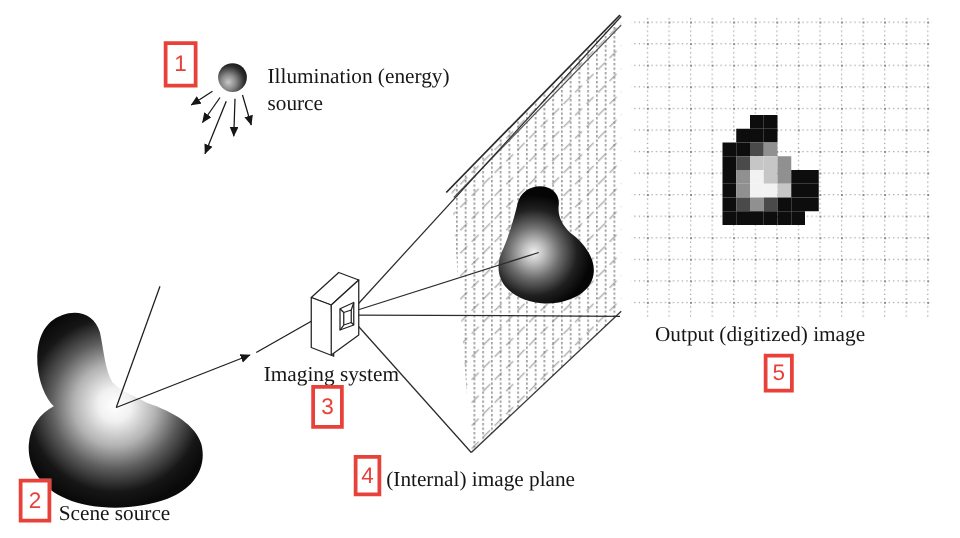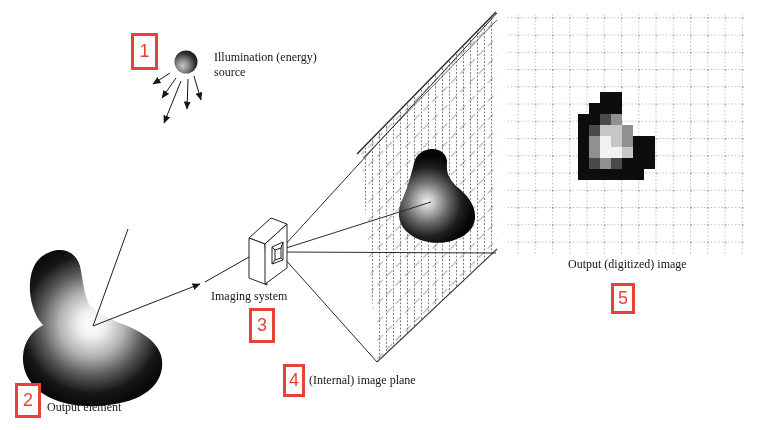--- a/index.html
+++ b/index.html
@@ -1,19 +1,19 @@
 <!DOCTYPE html>
 <html><head>
 <meta charset="utf-8">
 <style>
   html,body{margin:0;padding:0;background:#fff;}
   .stage{position:relative;width:768px;height:430px;background:#ffffff;overflow:hidden;
          font-family:"Liberation Serif",serif;}
   .stage svg{position:absolute;left:0;top:0;}
-  .lbl{position:absolute;color:#161616;font-size:12px;line-height:1.28;white-space:pre-line;}
+  .lbl{position:absolute;color:#161616;font-size:17px;line-height:1.28;white-space:pre-line;}
   .marker{position:absolute;box-sizing:border-box;background:#fff;
           border:3px solid #e8413a;color:#e8413a;
           display:flex;align-items:center;justify-content:center;
           font-family:"Liberation Sans",sans-serif;font-size:18px;font-weight:500;}
 </style>
 </head>
 <body>
 
 <div class="stage">
 
@@ -155,24 +155,24 @@
         <line x1="176" y1="78" x2="162" y2="98" marker-end="url(#ah)"></line>
         <line x1="181" y1="81" x2="164" y2="123" marker-end="url(#ah)"></line>
         <line x1="188" y1="79" x2="187" y2="109" marker-end="url(#ah)"></line>
         <line x1="194" y1="76" x2="201" y2="100" marker-end="url(#ah)"></line>
       </g>
     </g>
   </svg>
 
   <div class="lbl" style="left:214px;top:50px;">Illumination (energy)
 source</div>
-  <div class="lbl" style="left:47px;top:400px;">Output element</div>
+  <div class="lbl" style="left:47px;top:400px;">Scene source</div>
   <div class="lbl" style="left:309px;top:373px;">(Internal) image plane</div>
   <div class="lbl" style="left:211px;top:289px;">Imaging system</div>
-  <div class="lbl" style="left:568px;top:257px;">Output (digitized) image</div>
+  <div class="lbl" style="left:524px;top:257px;">Output (digitized) image</div>
 
   <div class="marker" style="left:131px;top:33px;width:27px;height:37px;">1</div>
   <div class="marker" style="left:15px;top:383px;width:26px;height:35px;">2</div>
   <div class="marker" style="left:249px;top:308px;width:26px;height:35px;">3</div>
   <div class="marker" style="left:283px;top:364px;width:22px;height:33px;">4</div>
   <div class="marker" style="left:611px;top:283px;width:24px;height:31px;">5</div>
 
 </div>
 
 </body></html>

